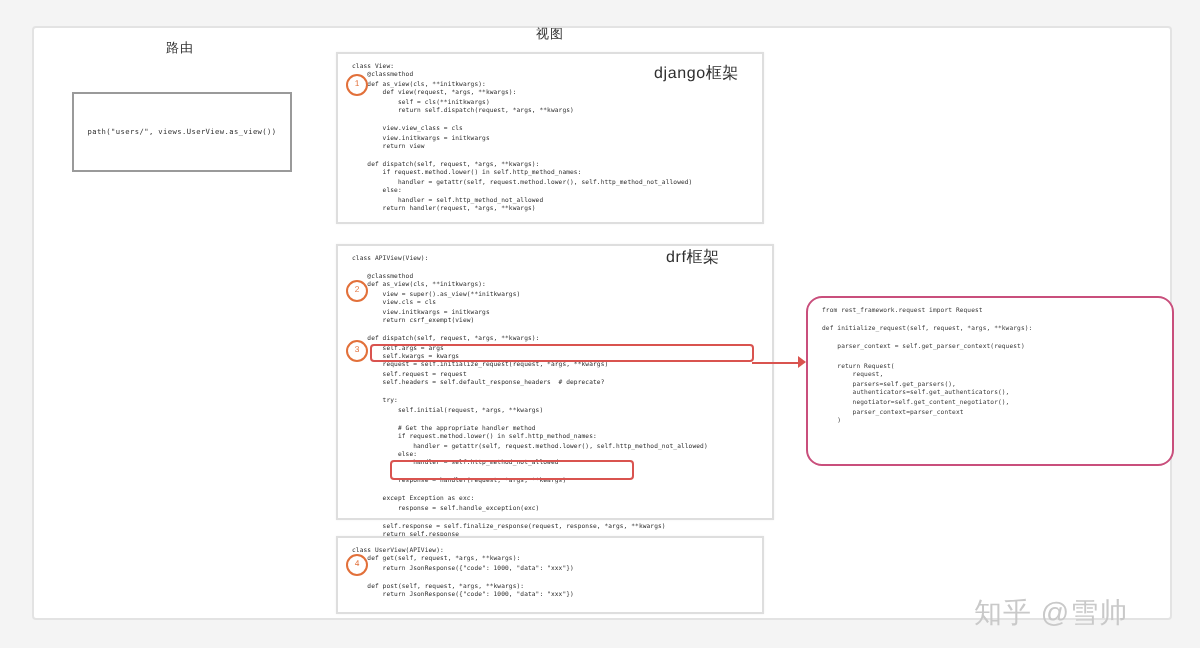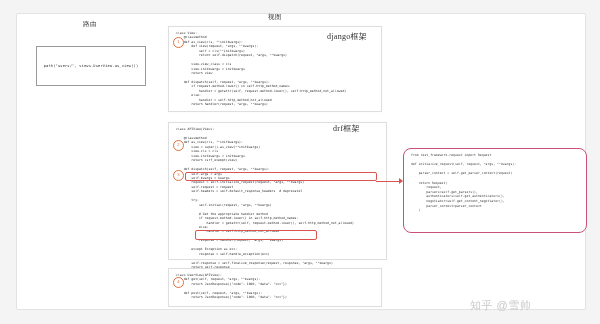--- a/index.html
+++ b/index.html
@@ -42,21 +42,21 @@
   
   .panel{
     position:absolute;background:#fff;border:1px solid #dedede;
     box-shadow:0 0 1px rgba(0,0,0,.06);
   }
   #panel-django{left:168px;top:26px;width:212px;height:84px;}
   #panel-apiview{left:168px;top:122px;width:217px;height:136px;}
   #panel-userview{left:168px;top:268px;width:212px;height:37px;}
 
   .framework-label{
-    position:absolute;font-family:Liberation Serif, serif;
+    position:absolute;font-family:Liberation Sans, sans-serif;
     font-size:8px;color:#2f2f2f;letter-spacing:.3px;white-space:nowrap;
   }
   #label-django{left:327px;top:31px;}
   #label-drf{left:333px;top:123px;text-align:right;}
 
   .code{
     position:absolute;left:7px;top:4px;right:3px;
     font-family:"DejaVu Sans Mono",monospace;
     font-size:3.1px;line-height:4.45px;
     color:#2e2e2e;white-space:pre;letter-spacing:.05px;
@@ -93,22 +93,22 @@
   }
   .arrow-head{
     position:absolute;left:399px;top:178px;width:0;height:0;
     border-left:4px solid #d9534f;
     border-top:3.5px solid transparent;
     border-bottom:3.5px solid transparent;
   }
 
   
   .watermark{
-    position:absolute;left:470px;top:298px;
-    font-size:11px;color:#c9c9c9;letter-spacing:.5px;white-space:nowrap;
+    position:absolute;left:487px;top:298px;
+    font-size:14px;color:#c9c9c9;letter-spacing:.5px;white-space:nowrap;
   }
 </style>
 </head>
 <body>
 
 <div class="page">
 
   <div class="outer-frame"></div>
 
   <div class="route-title">路由</div>

